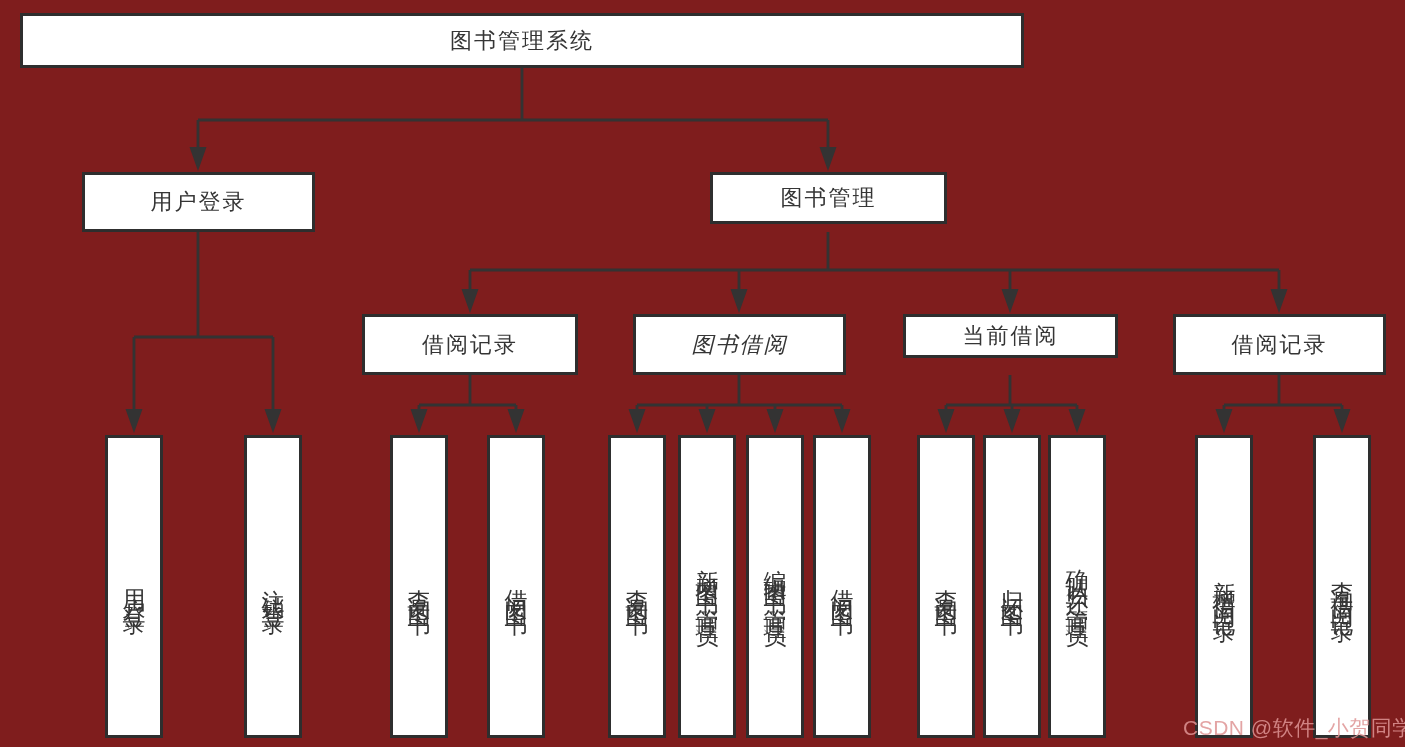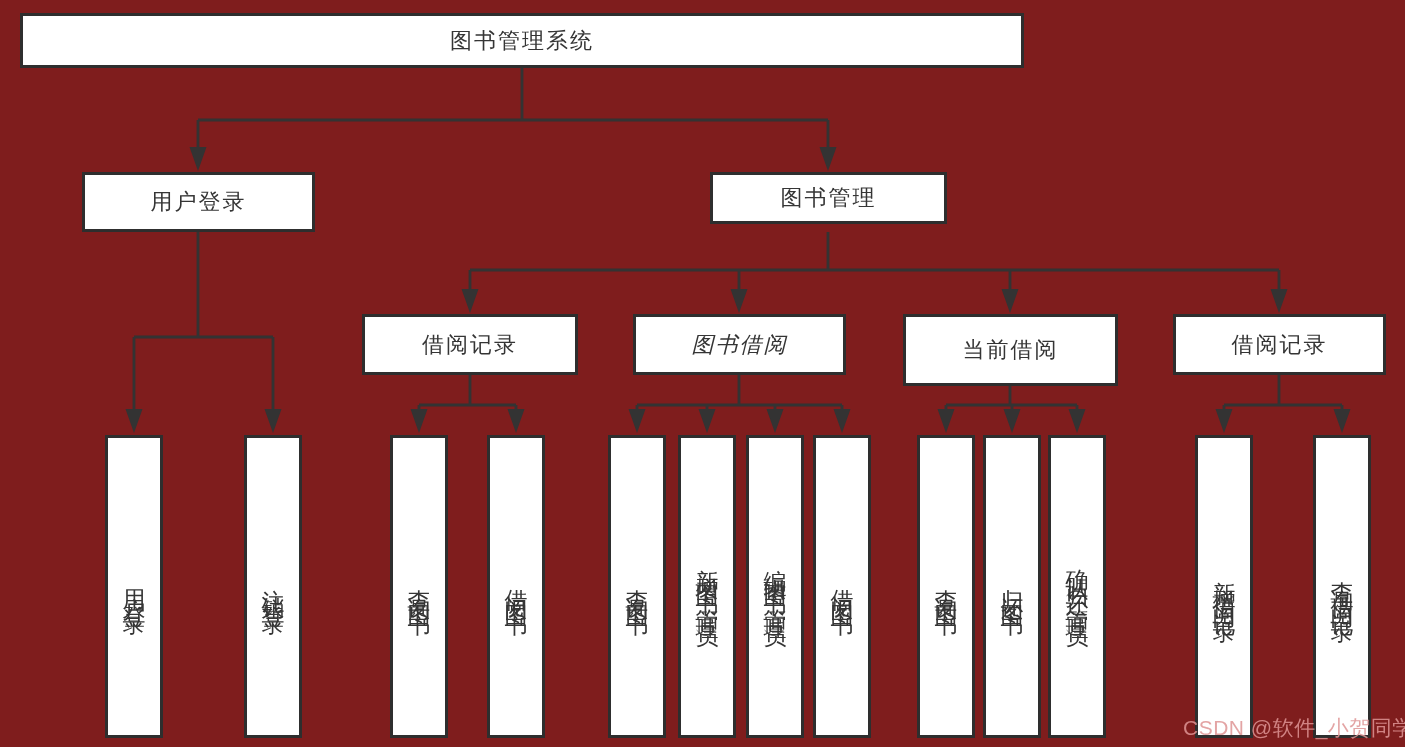--- a/index.html
+++ b/index.html
@@ -106,21 +106,21 @@
   <div class="node hnode" style="left:710px; top:172px; width:237px; height:52px;">
     <span>图书管理</span>
   </div>
 
   <div class="node hnode" style="left:362px; top:314px; width:216px; height:61px;">
     <span>借阅记录</span>
   </div>
   <div class="node hnode" style="left:633px; top:314px; width:213px; height:61px;font-style:italic;">
     <span>图书借阅</span>
   </div>
-  <div class="node hnode" style="left:903px; top:314px; width:215px; height:72px;">
+  <div class="node hnode" style="left:903px; top:314px; width:215px; height:44px;">
     <span>当前借阅</span>
   </div>
   <div class="node hnode" style="left:1173px; top:314px; width:213px; height:61px;">
     <span>借阅记录</span>
   </div>
 
   <div class="node vnode" style="left:105px;">
     <span class="vtext">用户登录</span>
   </div>
   <div class="node vnode" style="left:244px;">

